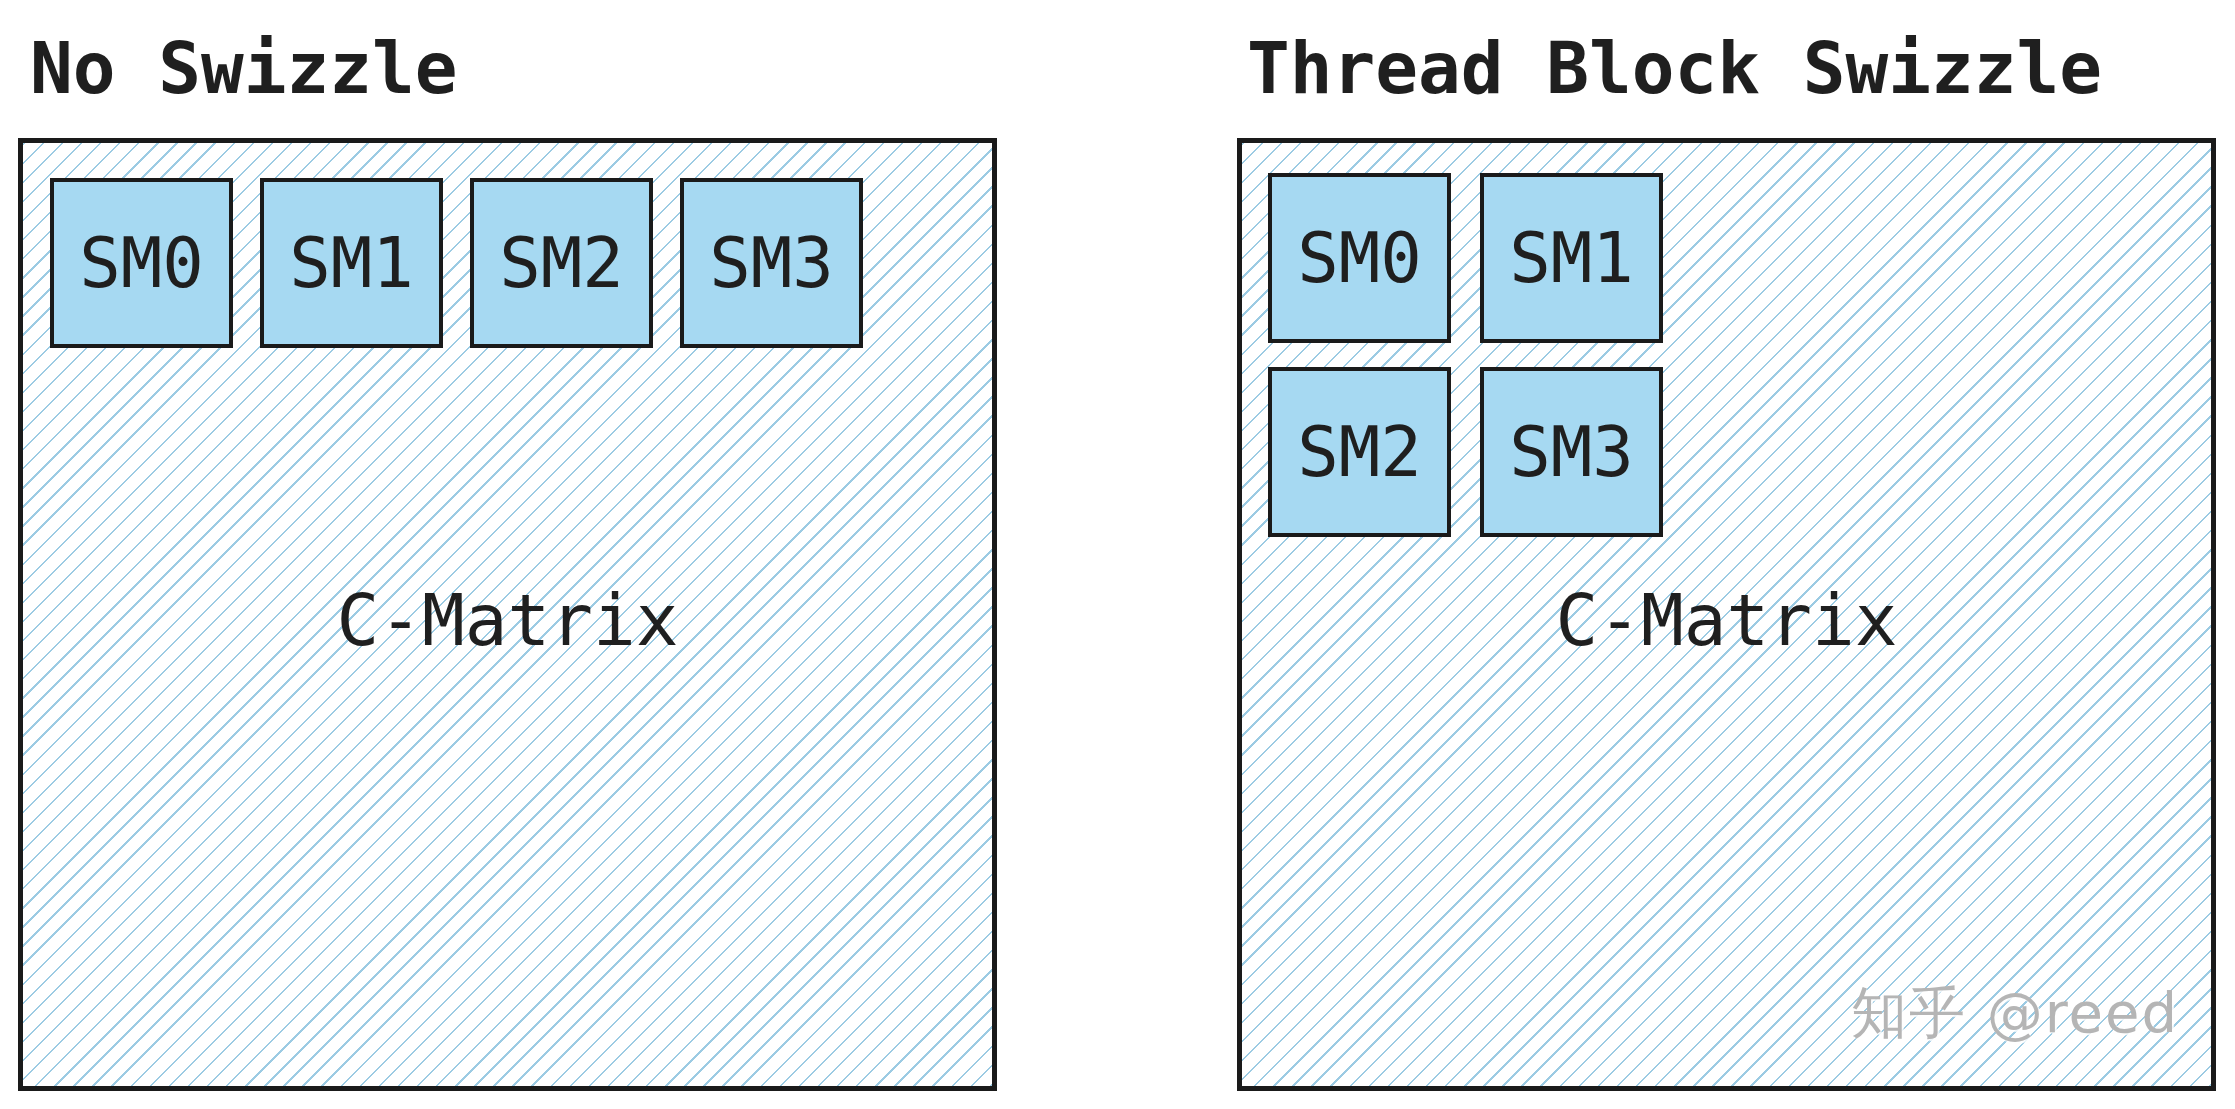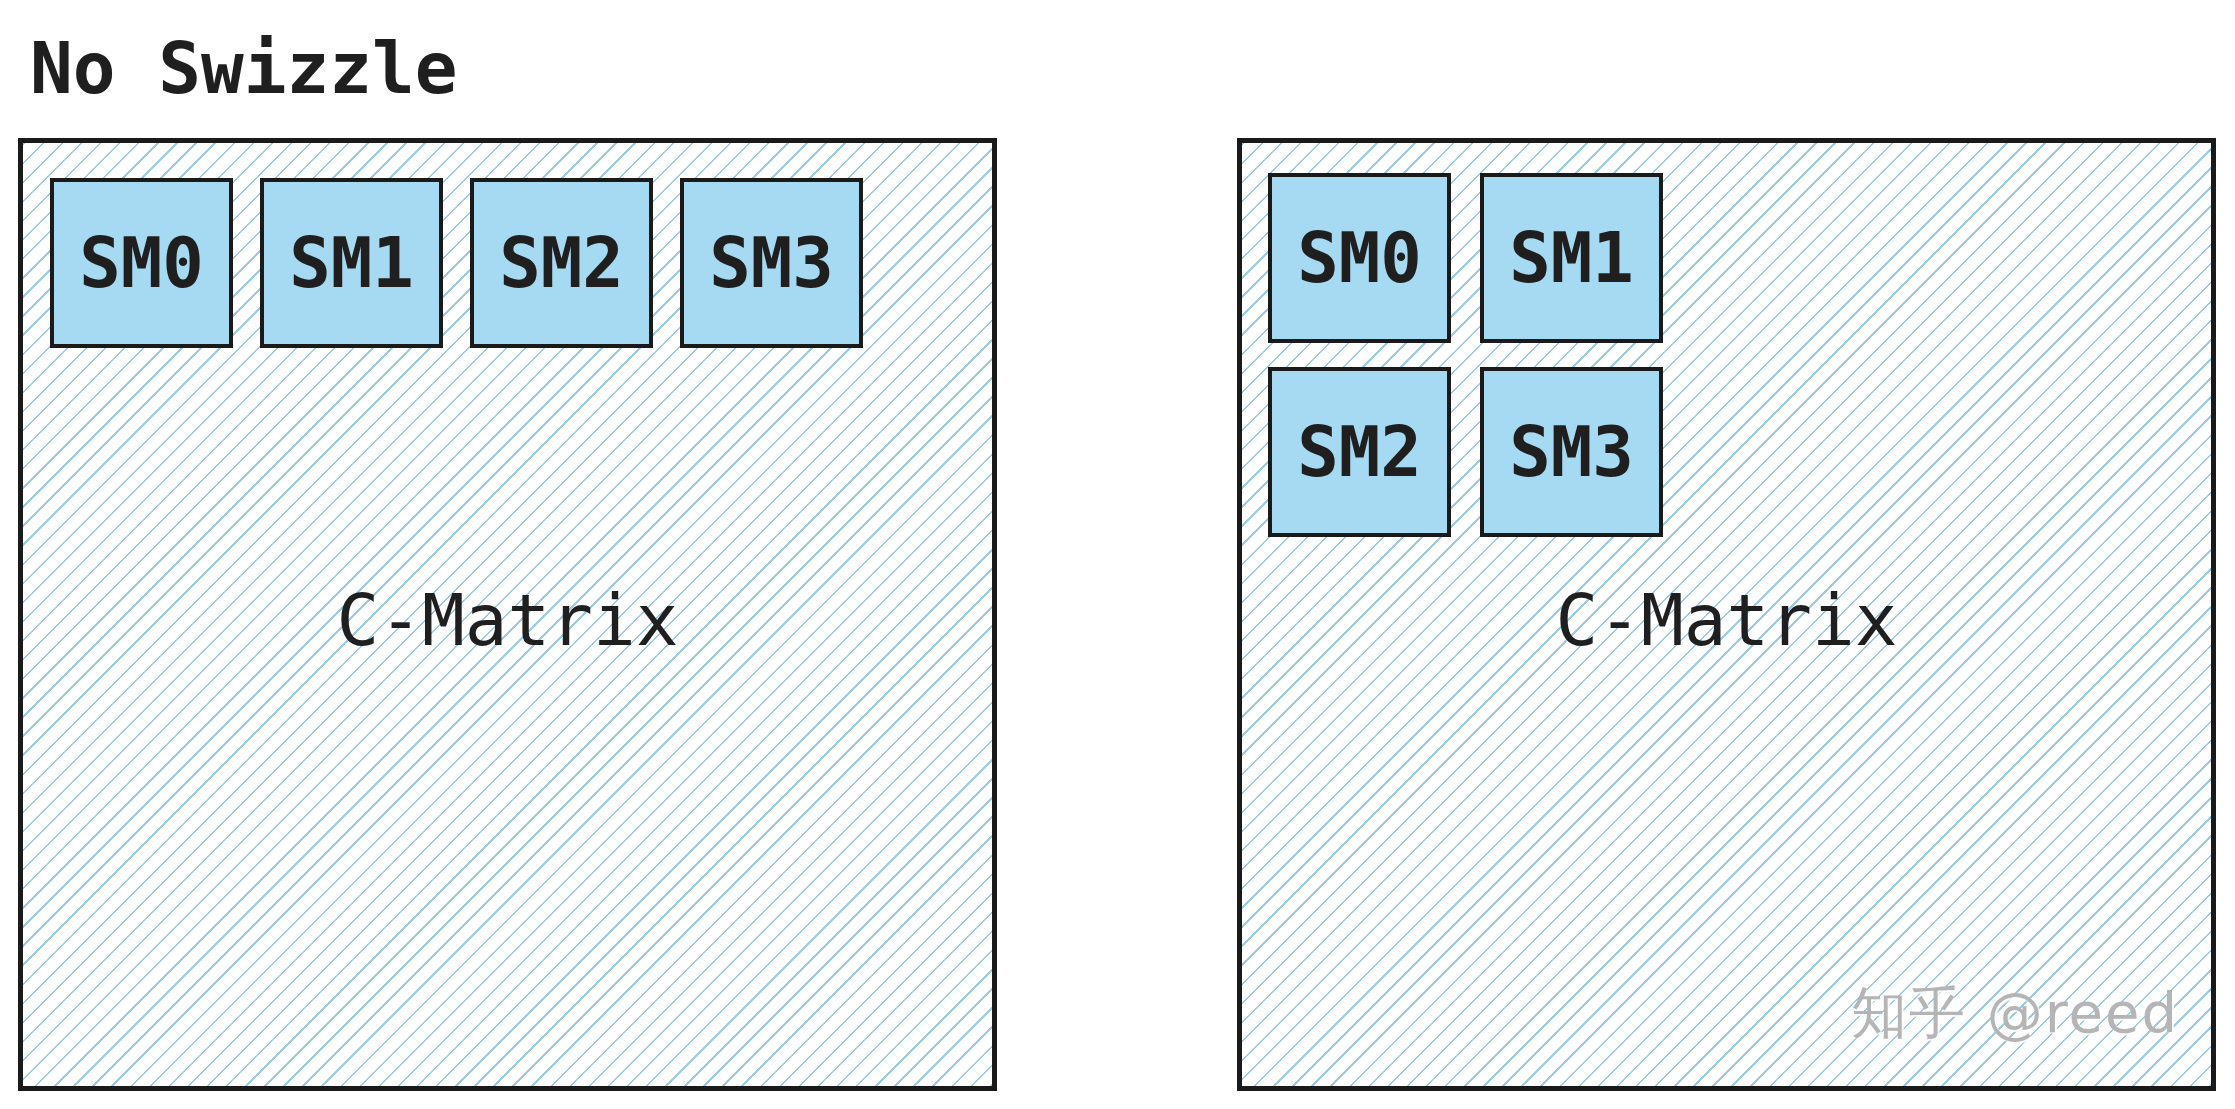--- a/index.html
+++ b/index.html
@@ -45,21 +45,21 @@
     position: absolute;
     width: 183px; height: 170px;
     background: var(--block-fill, #a6d9f2);
     border: 4px solid var(--block-border, #1a1a1a);
     display: flex;
     align-items: center;
     justify-content: center;
   }
   .sm-label {
     font-size: 69px;
-    font-weight: bold;
+    font-weight: normal;
     line-height: 1;
     color: var(--title-text, #1f1f1f);
   }
   
   .p1b0 { left: 27px;  top: 35px; }
   .p1b1 { left: 237px; top: 35px; }
   .p1b2 { left: 447px; top: 35px; }
   .p1b3 { left: 657px; top: 35px; }
   
   .p2b0 { left: 26px;  top: 30px; }
@@ -87,20 +87,21 @@
     letter-spacing: 2px;
   }
 </style>
 </head>
 <body>
 
 <div class="stage">
 
   <div class="panel-title" id="title-left">No Swizzle</div>
 
+  <div class="panel-title" id="title-right">Thread Block Swizzle</div>
 
   <div class="panel" id="panel-left">
     <div class="sm-block p1b0">
       <span class="sm-label">SM0</span>
     </div>
     <div class="sm-block p1b1">
       <span class="sm-label">SM1</span>
     </div>
     <div class="sm-block p1b2">
       <span class="sm-label">SM2</span>

